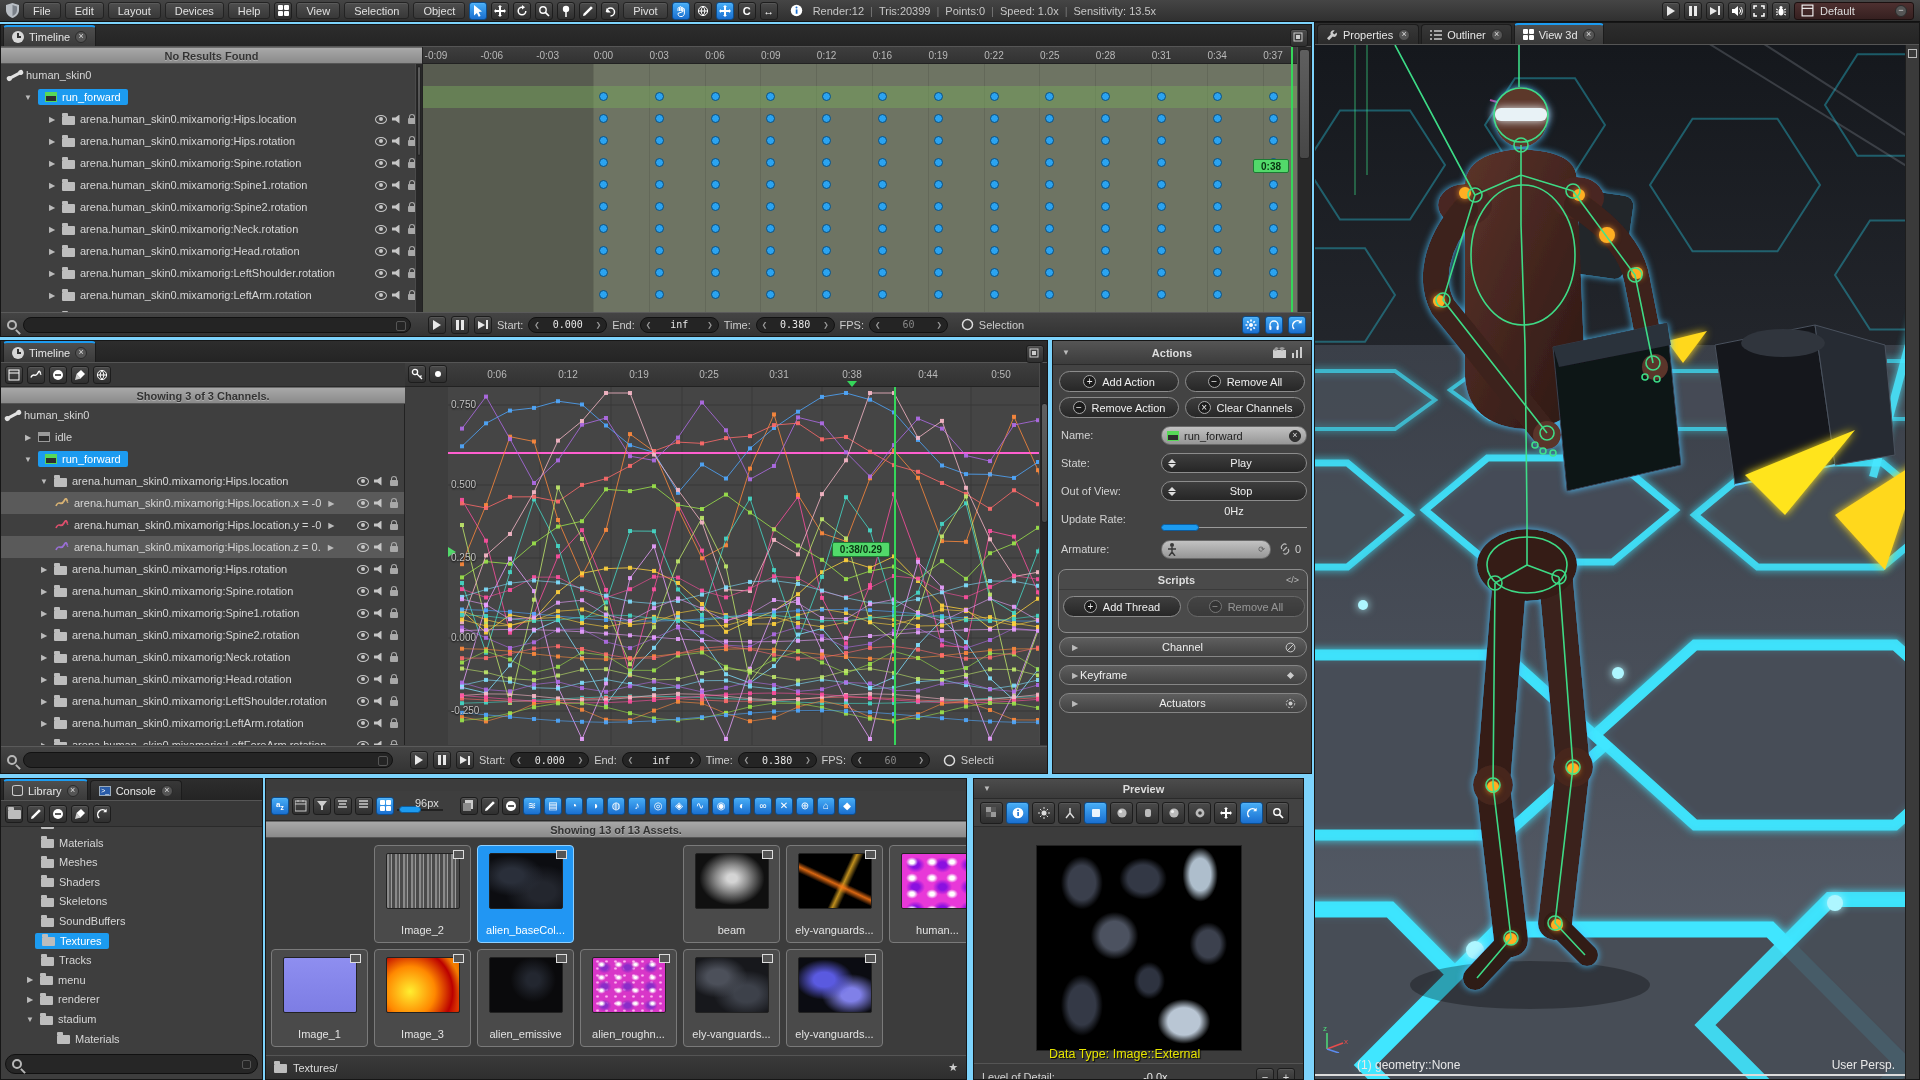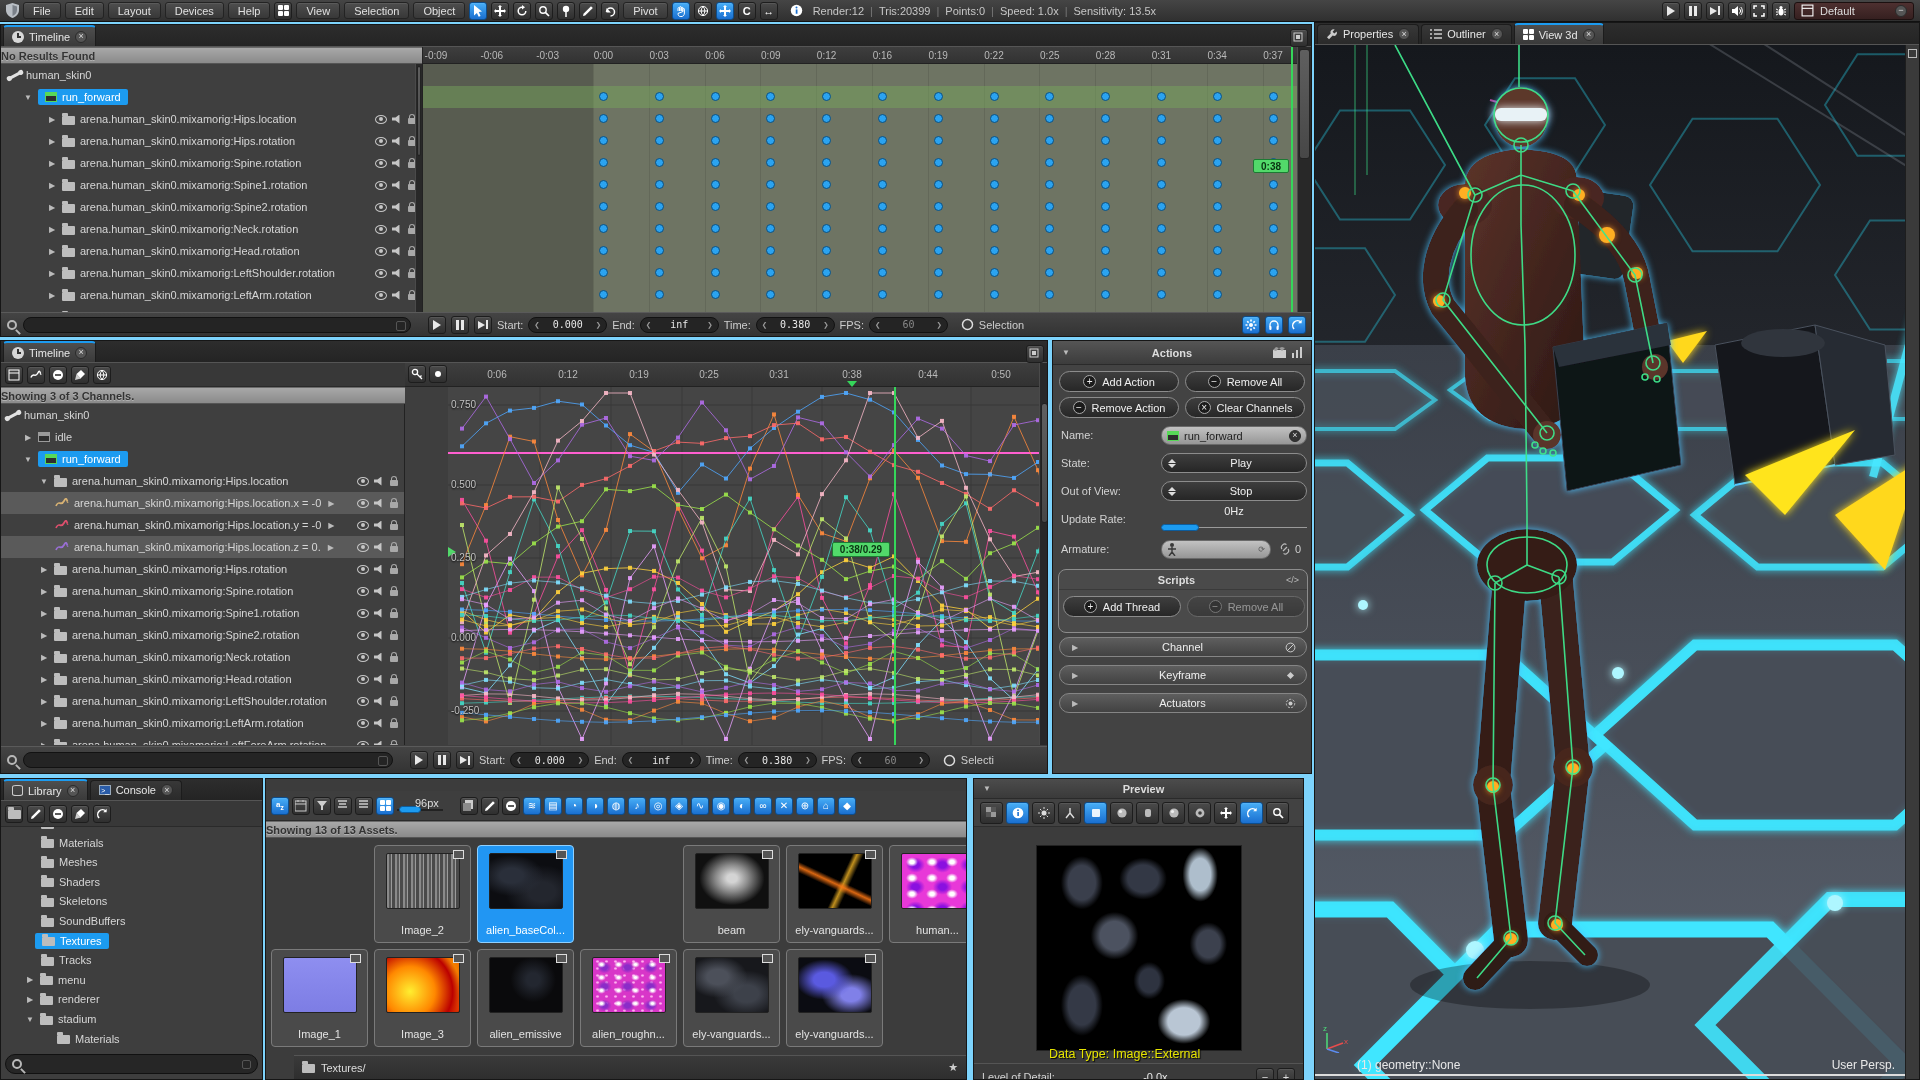--- a/index.html
+++ b/index.html
@@ -19,29 +19,29 @@
         background:linear-gradient(#4a4a4a,#2f2f2f);border:1px solid #1d1d1d;border-radius:3px;
         box-shadow:inset 0 1px 0 rgba(255,255,255,.08);flex:none}
   .sbtn.blue{background:linear-gradient(#47aef7,#1a6fd0);border-color:#0d4d8c}
   .sbtn svg{width:12px;height:12px}
   .mstats{color:#c6c6c6;margin-left:6px}
   .mstats .sep{color:#777;padding:0 6px}
   .preset{display:inline-flex;align-items:center;gap:6px;height:18px;padding:0 6px;border-radius:3px;
           background:linear-gradient(#4e3030,#362020);border:1px solid #1c1010;min-width:120px}
   
   .tabrow{position:relative;height:22px;background:linear-gradient(#2d2d2d,#242424);border-bottom:1px solid #555;
-          display:flex;align-items:center;padding-left:2px;gap:2px}
+          display:flex;align-items:flex-end;padding-left:2px;gap:2px}
   .tab{display:inline-flex;align-items:center;gap:5px;height:20px;padding:0 8px;color:#e6e6e6;
        background:linear-gradient(#383838,#2a2a2a);border:1px solid #1c1c1c;border-bottom:none;border-radius:4px 4px 0 0}
   .tab.active{background:linear-gradient(#4e4e4e,#3a3a3a);border-top:2px solid #1c9bf0;height:21px}
   .closex{width:12px;height:12px;border-radius:50%;background:#555;border:1px solid #2a2a2a;color:#ddd;
           display:inline-flex;align-items:center;justify-content:center;font-size:9px;line-height:1}
   .cornerbtn{position:absolute;right:3px;top:4px}
   
-  .graybar{background:linear-gradient(#a8a8a8,#8a8a8a);color:#333;font-weight:bold;
+  .graybar{background:linear-gradient(#a8a8a8,#8a8a8a);color:#333;text-align:center;font-weight:bold;
            height:17px;line-height:17px;border-top:1px solid #6a6a6a;border-bottom:1px solid #555;
            text-shadow:0 1px 0 rgba(255,255,255,.3)}
   
   .trow{display:flex;align-items:center;gap:5px;height:22px;color:#d6d6d6;white-space:nowrap;overflow:hidden}
   .trow.hl{background:#5a5a5a}
   .chip{display:inline-flex;align-items:center;gap:5px;padding:2px 7px;border-radius:2px}
   .chip.sel{background:#1c9bf0;color:#fff}
   .arr{font-size:8px;color:#bbb;width:10px;text-align:center;flex:none}
   .grow{flex:1}
   .rowicons{display:flex;gap:5px;align-items:center;margin-right:6px}
@@ -2043,21 +2043,21 @@
         <span class="grow" style="text-align:center">Channel</span>
       <span class="ic">
           <svg width="11" height="11">
             <circle cx="5.5" cy="5.5" r="4.4" stroke="#ccc" fill="none"></circle>
             <path d="M2 9L9 2" stroke="#ccc"></path>
           </svg>
         </span>
       </div>
     <div class="sect abs" style="left:6px;top:324px;width:248px">
       <span class="arr">▶</span>
-        <span class="grow" style="text-align:center">Keyframe</span>
+        <span class="grow" style="">Keyframe</span>
       <span class="ic">
           <svg width="11" height="11">
             <rect x="3" y="3" width="5" height="5" transform="rotate(45 5.5 5.5)" fill="#ccc"></rect>
           </svg>
         </span>
       </div>
     <div class="sect abs" style="left:6px;top:352px;width:248px">
       <span class="arr">▶</span>
         <span class="grow" style="text-align:center">Actuators</span>
       <span class="ic">
@@ -2326,21 +2326,21 @@
           <div class="thumb th-bones"></div>
           <div class="imgic"></div>
           <div class="tname">ely-vanguards...</div>
         </div>
         <div class="tile" style="left: 520px; top: 108px;">
           <div class="thumb th-bluebits"></div>
           <div class="imgic"></div>
           <div class="tname">ely-vanguards...</div>
         </div>
       </div>
-      <div class="abs flex" style="left: 0px; right: 0px; bottom: 0px; height: 24px; background: linear-gradient(rgb(58, 58, 58), rgb(46, 46, 46)); border-top: 1px solid rgb(85, 85, 85); padding: 0px 8px; gap: 6px; margin-left: 28px;">
+      <div class="abs flex" style="left: 0px; right: 0px; bottom: 0px; height: 24px; background: linear-gradient(rgb(58, 58, 58), rgb(46, 46, 46)); border-top: 1px solid rgb(85, 85, 85); padding: 0px 8px; gap: 6px;">
         <span class="ic i-folder"></span>
         <span class="grow">Textures/</span>
         <span style="color:#ccc">★</span>
       </div>
     </div>
 
   <div class="panel" id="preview" style="left:973px;top:778px;width:331px;height:302px;background:#3c3c3c">
     <div class="flex" style="height:20px;background:linear-gradient(#4c4c4c,#3a3a3a);border-bottom:1px solid #2a2a2a;padding:0 8px">
       <span class="arr">▼</span>
       <span class="grow" style="text-align:center;font-weight:bold">Preview</span>

